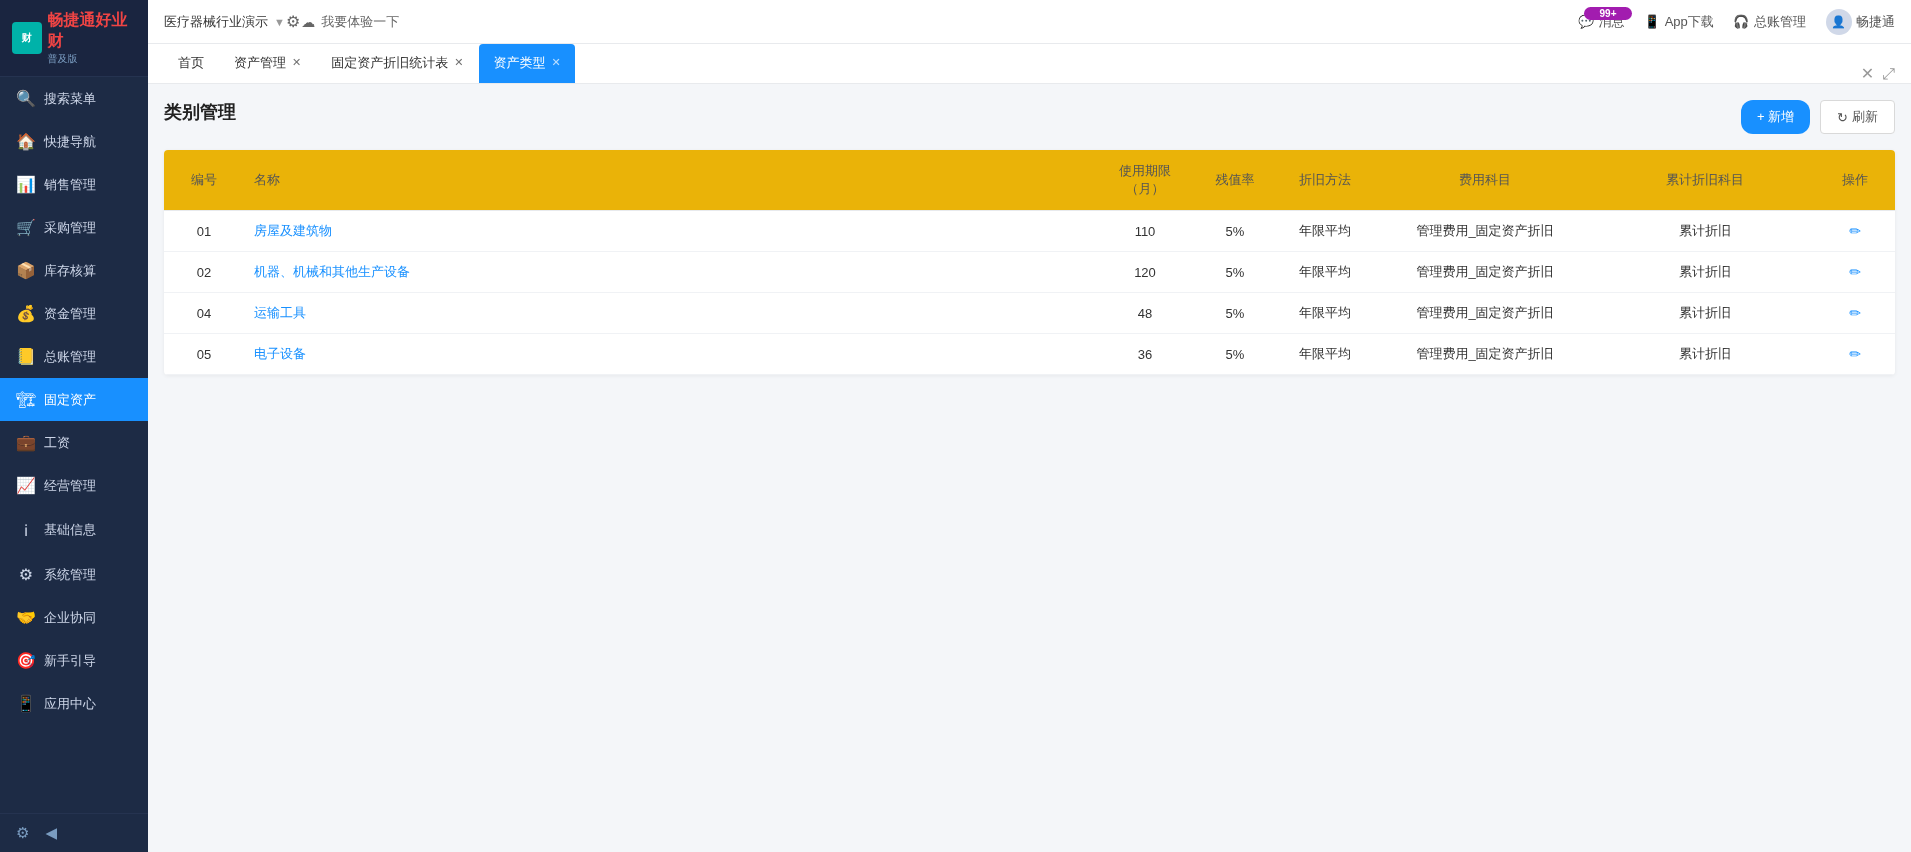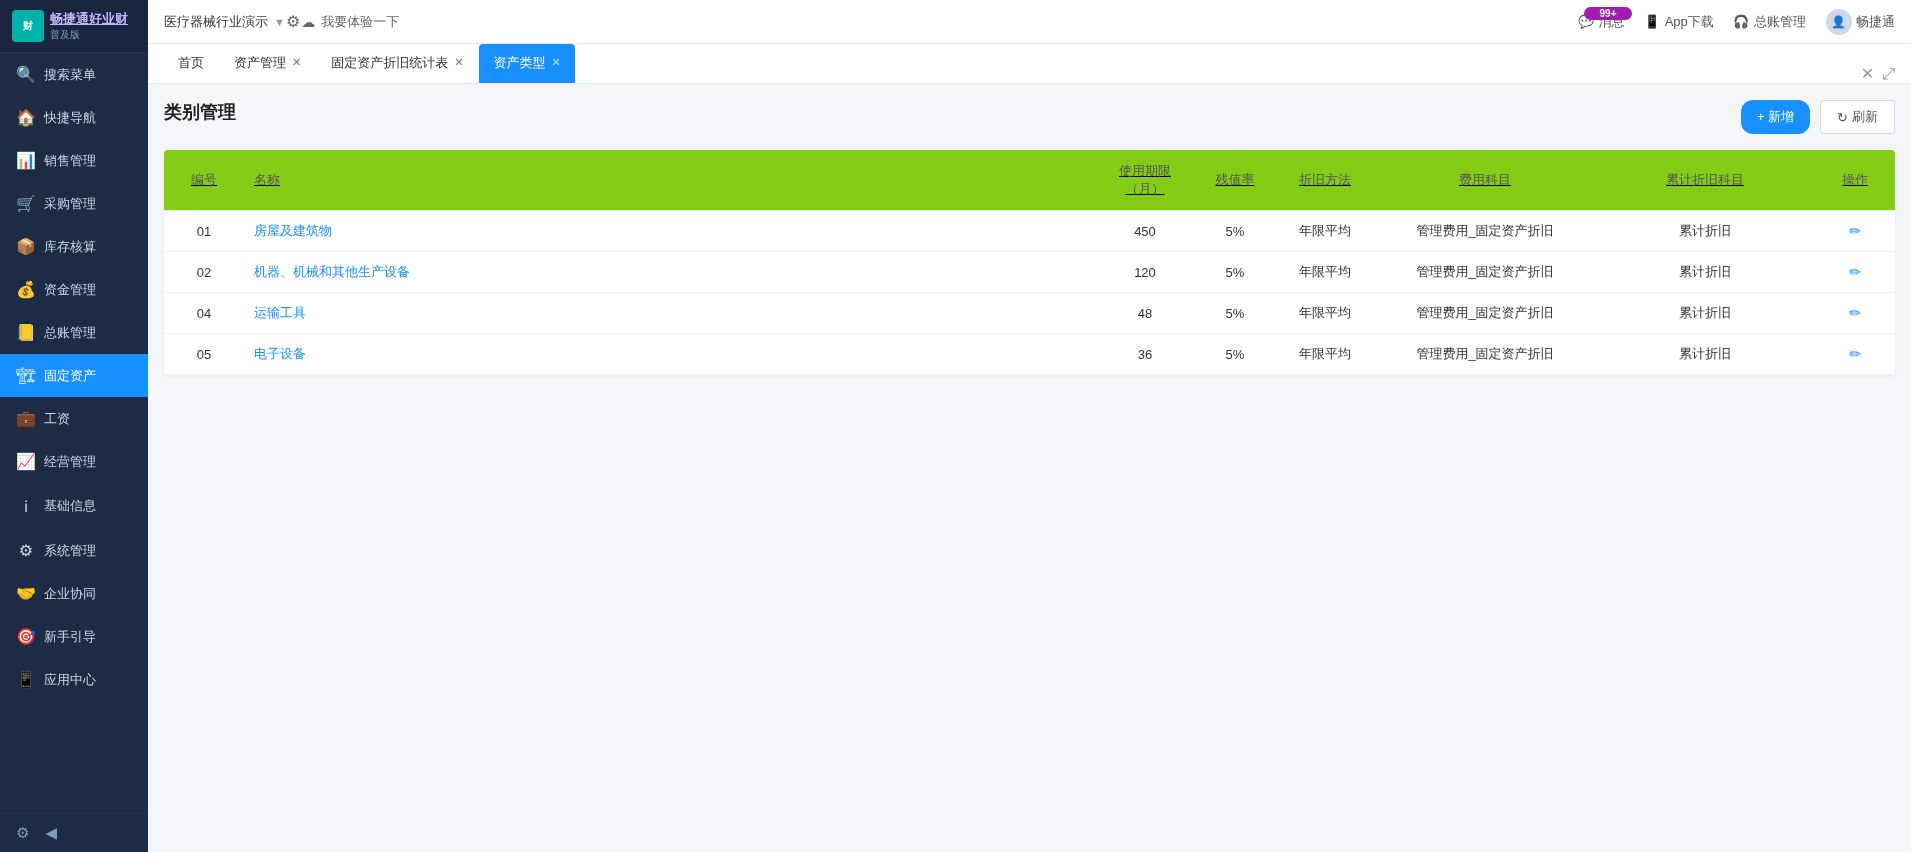--- a/index.html
+++ b/index.html
@@ -237,22 +237,21 @@
       background: #fff;
       border-radius: 4px;
       overflow: hidden;
       box-shadow: 0 1px 4px rgba(0,0,0,0.06);
     }
     table {
       width: 100%;
       border-collapse: collapse;
     }
     thead tr {
-      background: #84cc16;
-      text-decoration: underline;
+      background: #eab308;
     }
     thead th {
       padding: 12px 10px;
       font-size: 13px;
       color: #555;
       font-weight: 500;
       border-bottom: 1px solid #e8eaed;
       text-align: center;
     }
     thead th:first-child { text-align: center; width: 80px; }
@@ -281,21 +280,21 @@
     .col-accum { width: 220px; }
     .col-ops { width: 80px; }
   </style>
 </head>
 <body>
 
 <div class="sidebar">
   <div class="sidebar-logo">
     <div class="sidebar-logo-icon">财</div>
     <div>
-      <div style="font-size:13px;color:#c4b5fd;font-weight:600;text-decoration:underline;">畅捷通好业财</div>
+      <div style="font-size:16px;color:#ef4444;font-weight:600;">畅捷通好业财</div>
       <div style="font-size:10px;color:#7a9cc0;">普及版</div>
     </div>
   </div>
   <div class="sidebar-scroll">
     <div class="sidebar-item">
       <span class="sidebar-item-icon">🔍</span>
       <span>搜索菜单</span>
     </div>
     <div class="sidebar-item">
       <span class="sidebar-item-icon">🏠</span>
@@ -442,21 +441,21 @@
             <th class="col-method">折旧方法</th>
             <th class="col-expense">费用科目</th>
             <th class="col-accum">累计折旧科目</th>
             <th class="col-ops">操作</th>
           </tr>
         </thead>
         <tbody id="table-body">
         <tr>
     <td>01</td>
     <td>房屋及建筑物</td>
-    <td>450</td>
+    <td>110</td>
     <td>5%</td>
     <td>年限平均</td>
     <td>管理费用_固定资产折旧</td>
     <td>累计折旧</td>
     <td><span class="edit-icon">✏</span></td>
   </tr>
             <tr>
     <td>02</td>
     <td>机器、机械和其他生产设备</td>
     <td>120</td>

